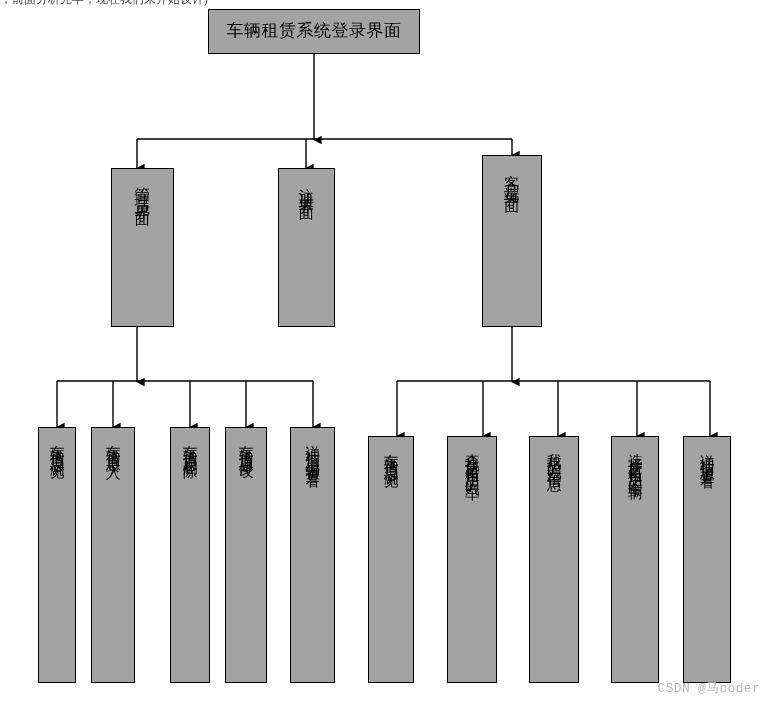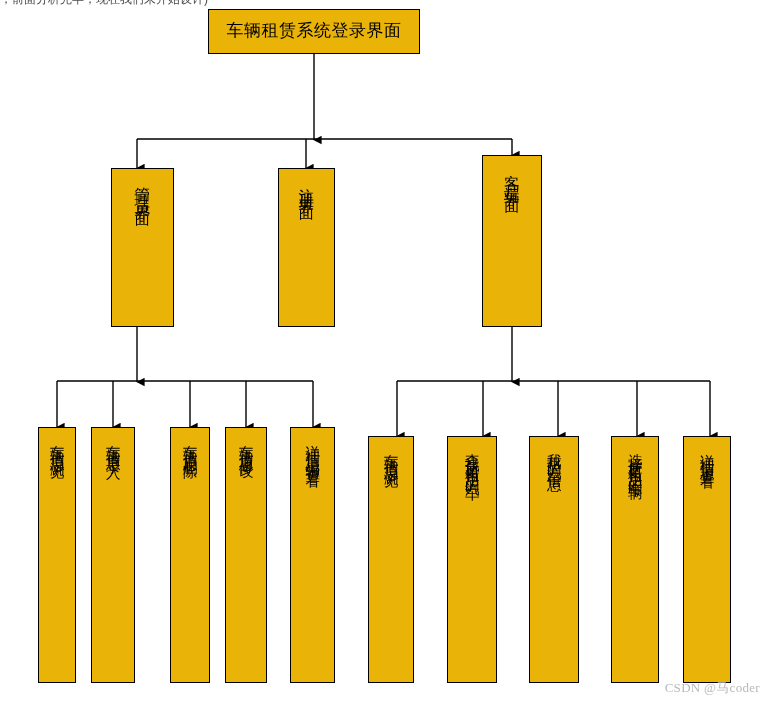--- a/index.html
+++ b/index.html
@@ -24,21 +24,21 @@
     left: 0;
     top: 0;
     width: 766px;
     height: 703px;
     pointer-events: none;
   }
   .node {
     position: absolute;
     box-sizing: border-box;
     border: 1px solid #000000;
-    background: #eab308;
+    background: #a3a3a3;
     display: flex;
     align-items: flex-start;
     justify-content: center;
   }
   .node-label {
     display: block;
     text-align: center;
     color: #000000;
     line-height: 1.02;
   }
@@ -81,21 +81,21 @@
     white-space: nowrap;
     font-family: "Liberation Sans", sans-serif;
     opacity: 0.92;
   }
   #watermark {
     position: absolute;
     right: 6px;
     bottom: 6px;
     font-size: 13px;
     color: #b9b9b9;
-    font-family: Liberation Serif, serif;
+    font-family: Liberation Mono, monospace;
     white-space: nowrap;
     letter-spacing: 0.3px;
   }
 </style>
 </head>
 <body>
 
 <div id="diagram-root">
 
   <div id="top-caption">，前面分析完毕，现在我们来开始设计)</div>

